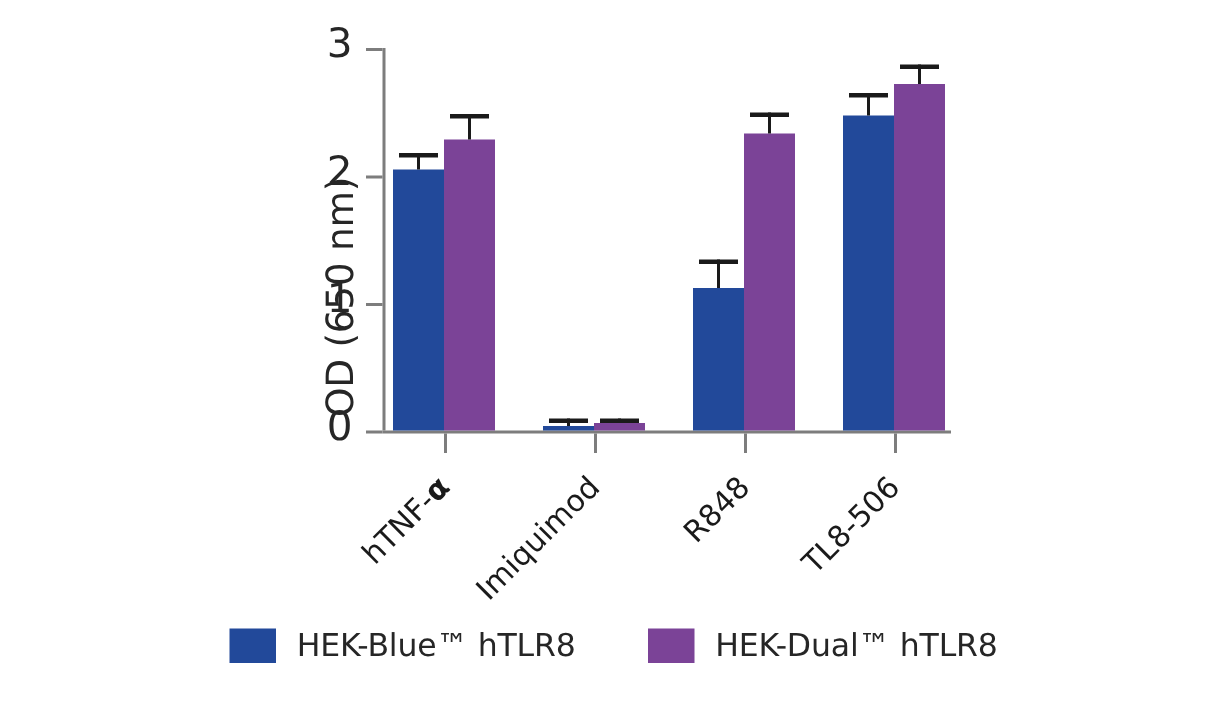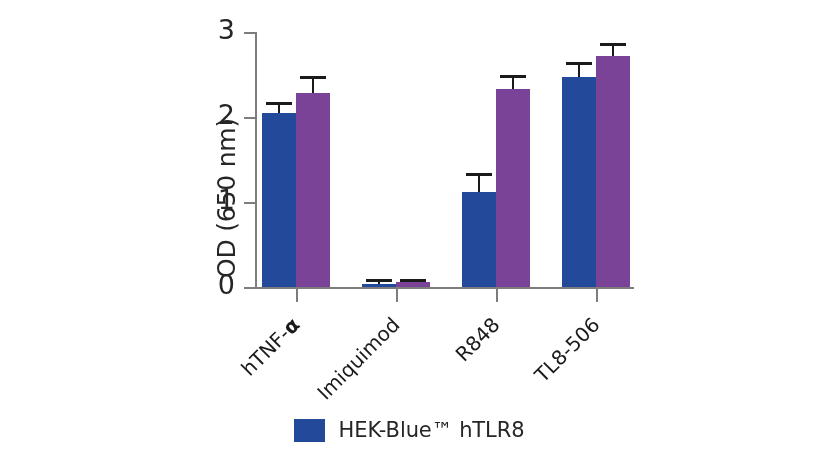--- a/index.html
+++ b/index.html
@@ -176,15 +176,19 @@
       <div class="bar" title="HEK-Dual™ hTLR8 – TL8-506: 2.72" style="left: 596px; width: 34px; top: 55.8px; height: 231.2px; background: rgb(123, 67, 151);"></div>
       <div class="err-stem" style="left: 612px; top: 43.05px; height: 12.75px;"></div>
       <div class="err-cap" style="left: 600px; top: 43.05px; width: 26px;"></div>
     </div>
 
   <div id="legend">
       <div class="legend-entry">
         <span class="legend-swatch" style="background: rgb(34, 73, 154);"></span>
         <span class="legend-text">HEK-Blue™ hTLR8</span>
       </div>
+      <div class="legend-entry">
+        <span class="legend-swatch" style="background: rgb(123, 67, 151);"></span>
+        <span class="legend-text">HEK-Dual™ hTLR8</span>
+      </div>
     </div>
 
 </div>
 
 </body></html>

